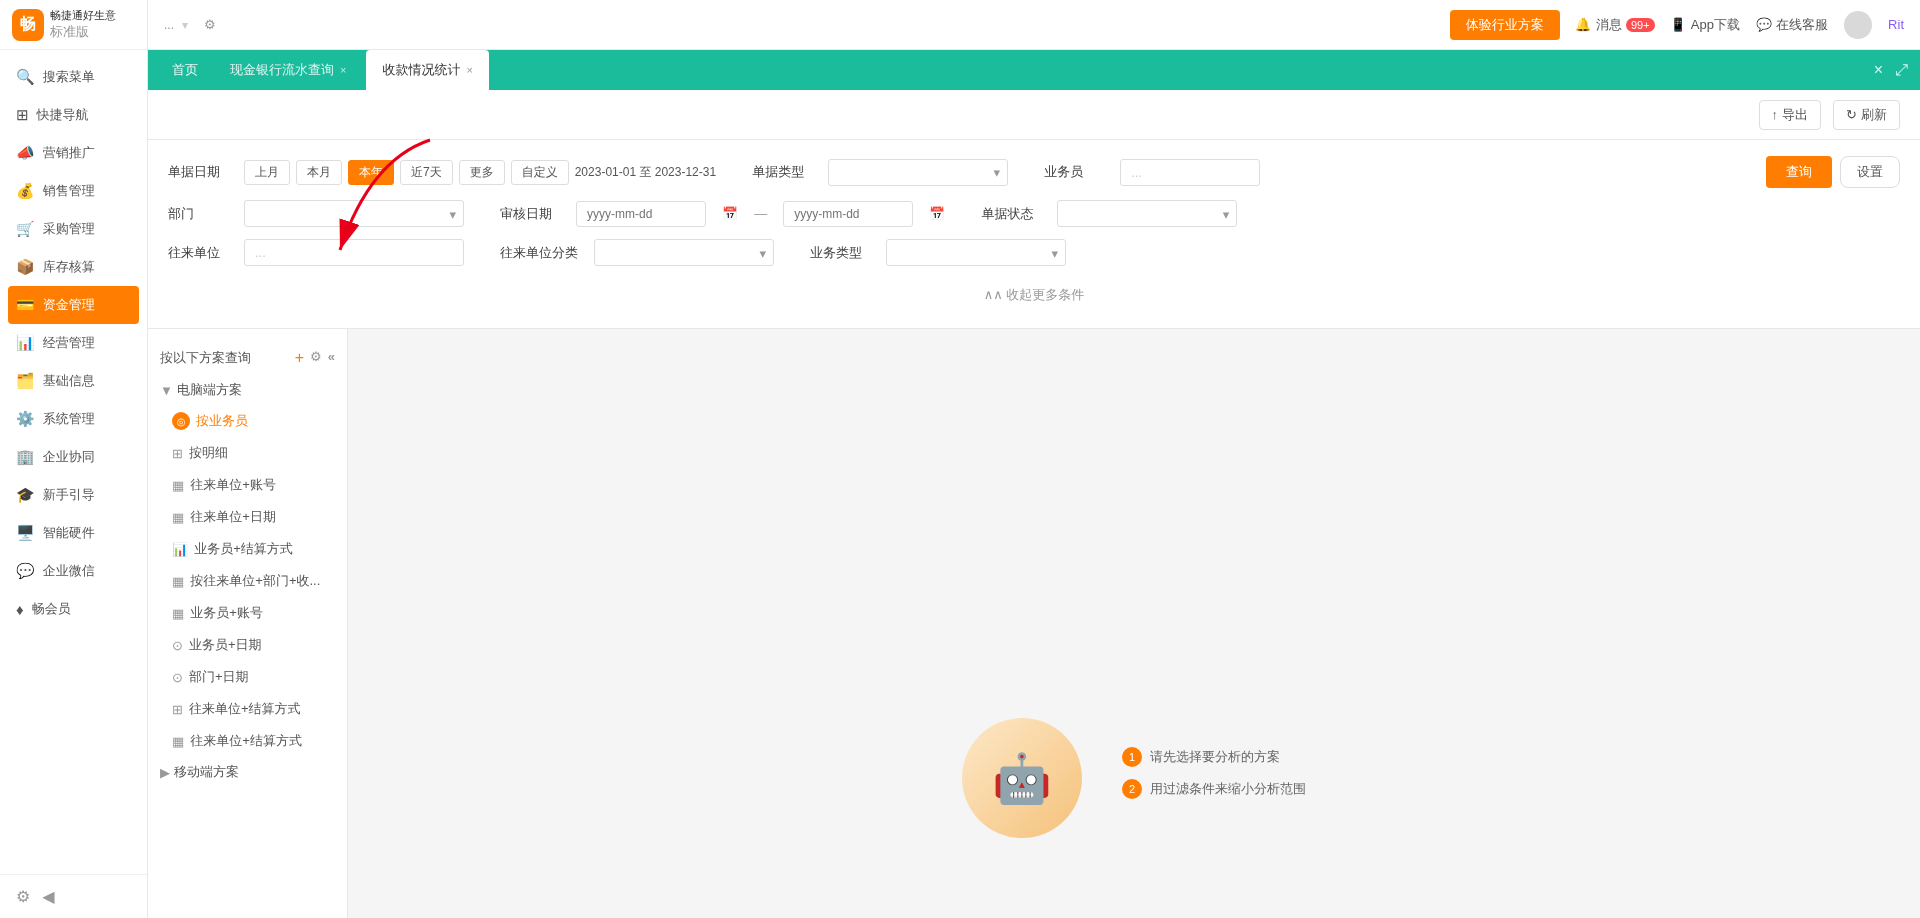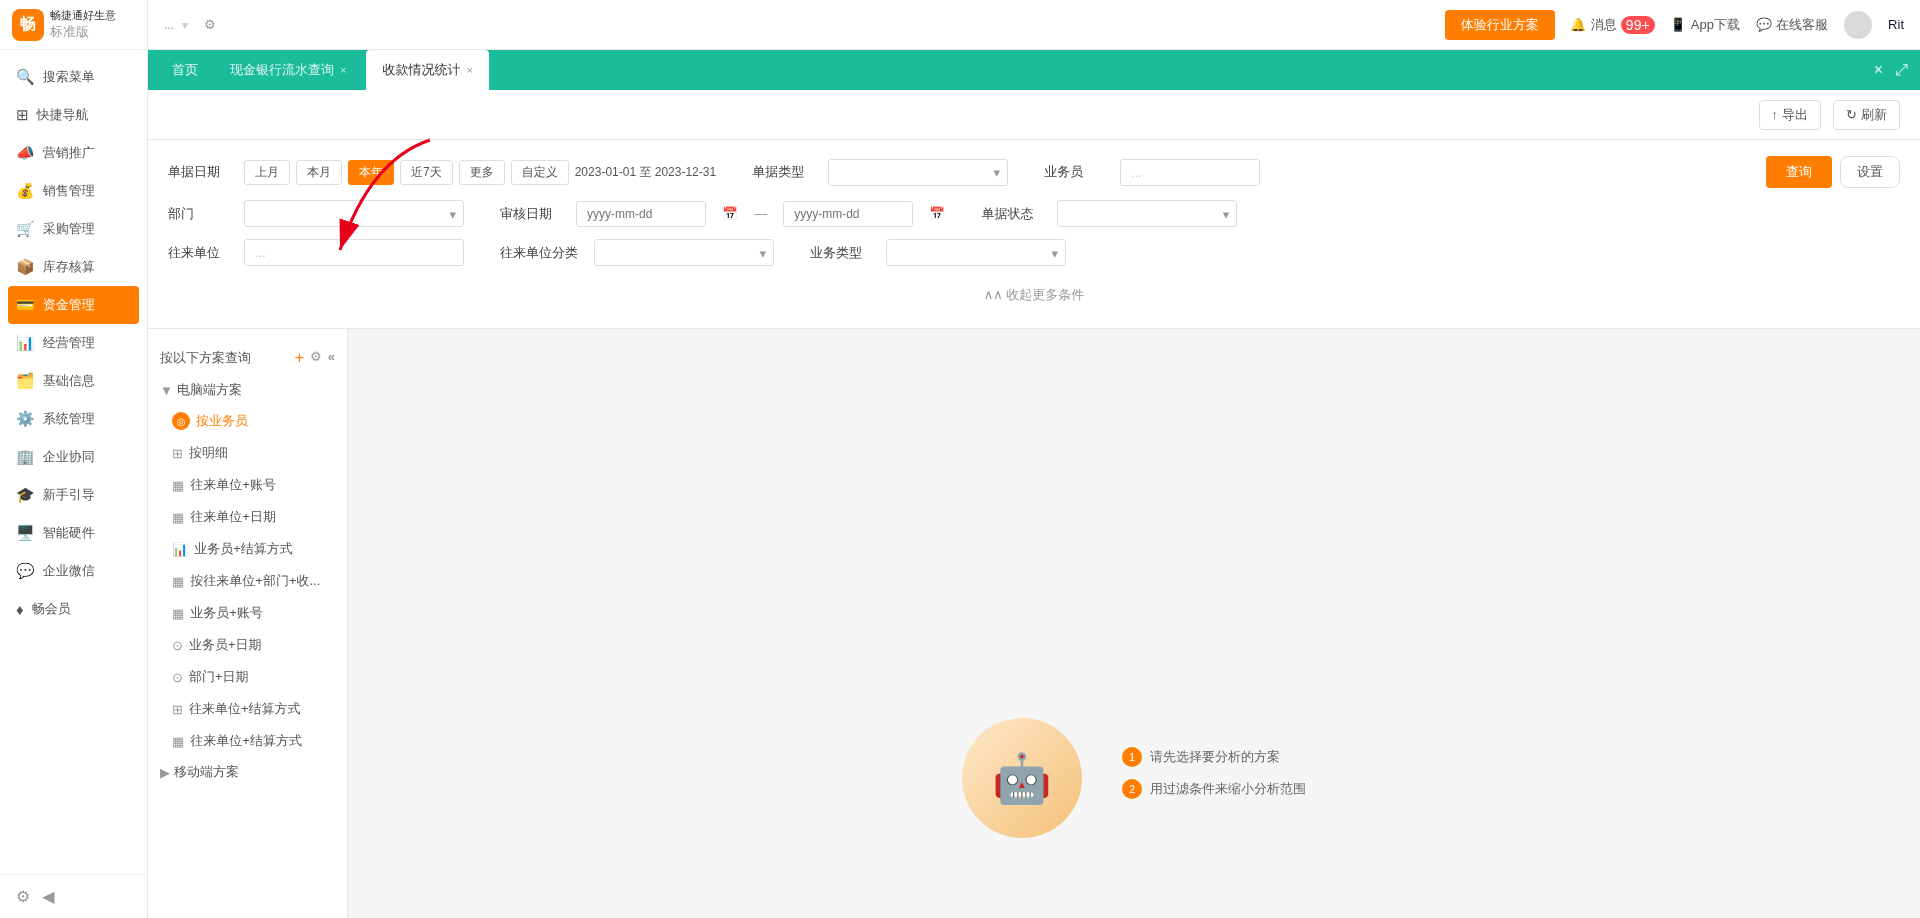--- a/index.html
+++ b/index.html
@@ -71,21 +71,21 @@
       border-radius: 4px;
       padding: 6px 16px;
       cursor: pointer;
       font-size: 13px;
     }
     .header-icon-btn { color: #555; cursor: pointer; font-size: 13px; display: flex; align-items: center; gap: 4px; }
     .notification-badge {
       background: #ff4d4f;
       color: #fff;
       border-radius: 10px;
-      font-size: 14px;
+      font-size: 11px;
       padding: 1px 5px;
     }
     .user-avatar { width: 28px; height: 28px; background: #d9d9d9; border-radius: 50%; }
 
     
     .tab-bar {
       height: 40px;
       background: #1abc9c;
       display: flex; align-items: center;
       padding: 0 12px;
@@ -393,21 +393,21 @@
       </div>
       <div class="header-icon-btn">
         <span>📱</span>
         <span>App下载</span>
       </div>
       <div class="header-icon-btn">
         <span>💬</span>
         <span>在线客服</span>
       </div>
       <div class="user-avatar"></div>
-      <span style="color:#0f172a;">Rit</span>
+      <span style="color:#8b5cf6;">Rit</span>
     </div>
   </div>
 
   <div class="tab-bar">
     <span class="tab-home">首页</span>
     <div class="tab-item">
       <span>现金银行流水查询</span>
       <span class="tab-close">×</span>
     </div>
     <div class="tab-item active">

